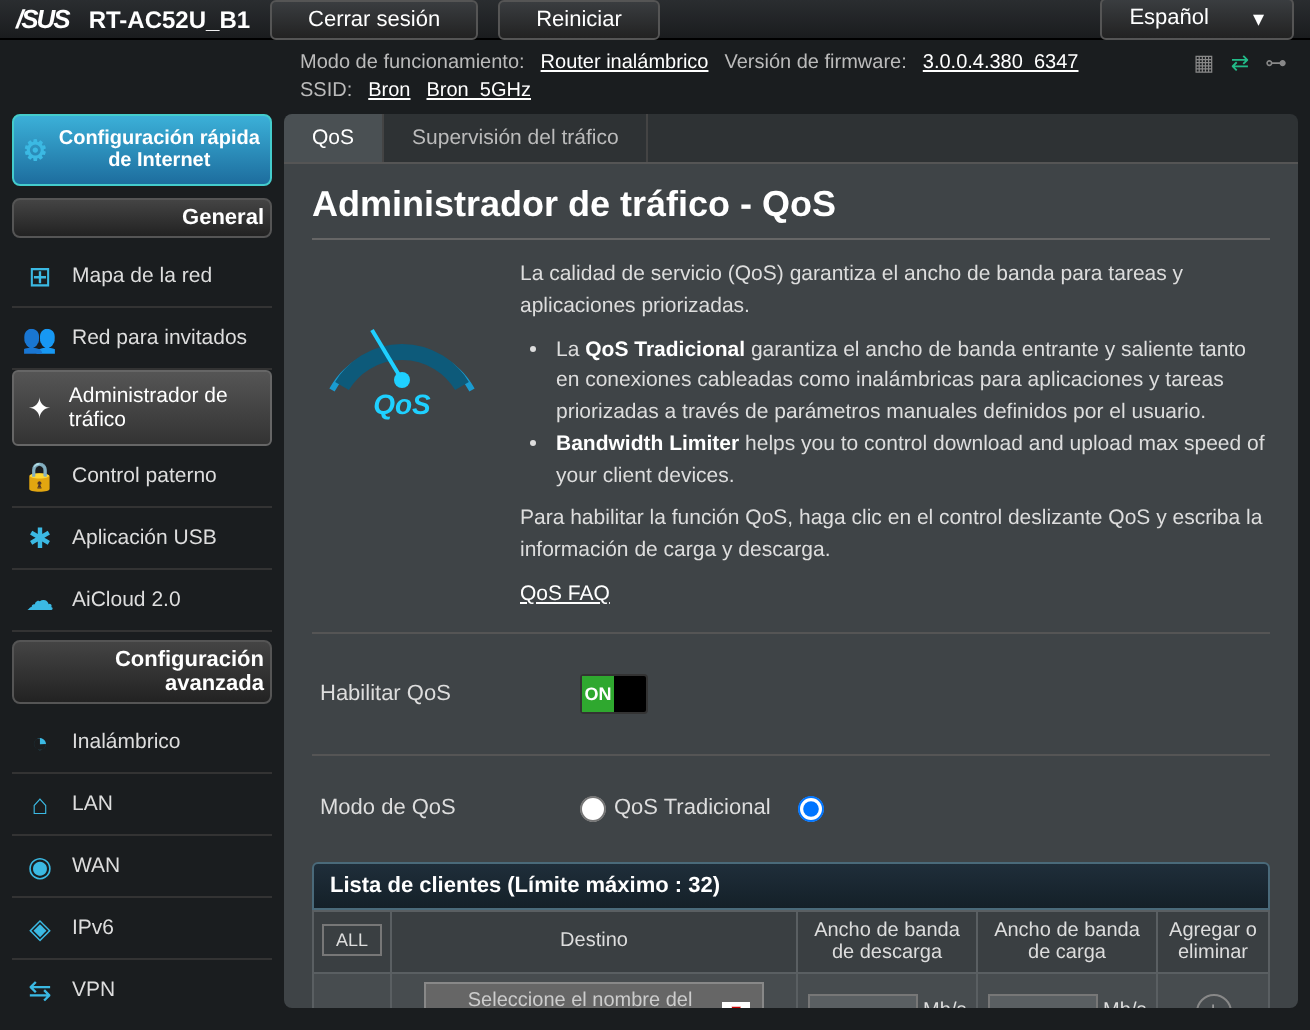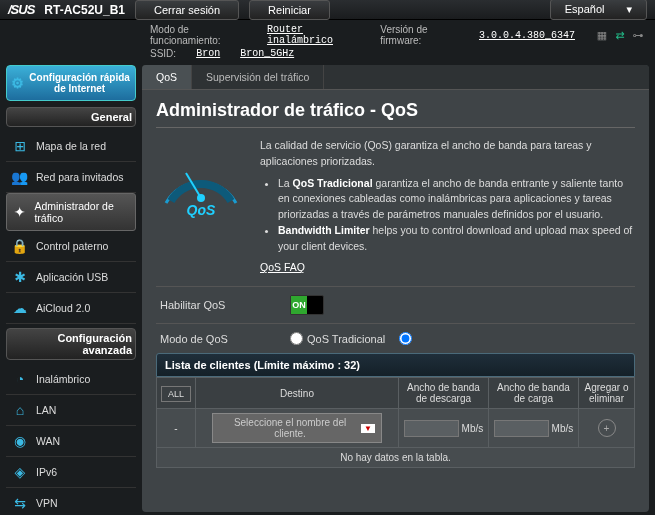--- a/index.html
+++ b/index.html
@@ -2,42 +2,42 @@
 <html><head>
 <meta charset="utf-8">
 <style>
 * { margin: 0; padding: 0; box-sizing: border-box; font-family: Arial, sans-serif; }
 body { background: #1a1d1f; color: #ccc; font-size: 11px; width: 655px; height: 515px; overflow: hidden; }
 .topbar { height: 20px; background: linear-gradient(#2a2d30,#1a1c1e); border-bottom: 1px solid #000; display: flex; align-items: center; padding: 0 8px; gap: 10px; }
 .logo { color: #fff; font-weight: 900; font-style: italic; font-size: 13px; letter-spacing: -1px; }
 .model { color: #fff; font-weight: bold; font-size: 12px; }
 .btn-top { background: linear-gradient(#3a3d40,#222); border: 1px solid #555; color: #fff; padding: 3px 18px; font-size: 11px; border-radius: 3px; cursor: pointer; }
 .lang { margin-left: auto; background: linear-gradient(#3a3d40,#222); border: 1px solid #555; color: #fff; padding: 3px 14px; font-size: 11px; border-radius: 3px; cursor: pointer; display:flex; align-items:flex-start; gap:22px;}
-.info { padding: 4px 10px 2px 150px; font-size: 10px; color: #bbb; display:flex; align-items:center; gap:20px;}
-.info a { color: #fff; text-decoration: underline; font-family: Liberation Mono, monospace; }
+.info { padding: 4px 10px 2px 150px; font-size: 10px; color: #bbb; display:flex; align-items:center; gap:8px;}
+.info a { color: #fff; text-decoration: underline; }
 .info .icons { margin-left:auto; display:flex; gap:4px; align-items:center;}
 .container { display: flex; height: calc(100% - 60px); }
 .sidebar { width: 142px; padding: 4px 6px; overflow:hidden;}
 .quick { background: linear-gradient(#3bb0d8,#1d6d9e); border: 1px solid #4cc; border-radius: 4px; padding: 6px 4px; color: #fff; text-align: center; font-size: 10px; font-weight: bold; display:flex; align-items:center; gap:4px; margin-bottom:6px; cursor:pointer;}
 .section-hdr { background: linear-gradient(#444,#222); border: 1px solid #555; border-radius: 4px; padding: 3px; text-align: right; color: #fff; font-size: 11px; font-weight:bold; margin: 4px 0; }
 .nav-item { display: flex; align-items: center; gap: 6px; padding: 6px 4px; color: #ddd; border-bottom: 1px solid #333; cursor: pointer; font-size: 10.5px;}
 .nav-item.active { background: linear-gradient(#555,#333); border:1px solid #666; border-radius:3px; color:#fff;}
 .nav-icon { width: 20px; height: 18px; display: flex; align-items: center; justify-content: center; font-size: 14px; color: #3bb9e3; }
 .main { flex: 1; background: #3f4447; margin: 4px 6px 4px 0; border-radius: 4px; overflow-y:auto; padding: 0; }
 .tabs { display: flex; background: #2e3234; border-bottom: 1px solid #555;}
 .tab { padding: 6px 14px; font-size: 10.5px; color: #bbb; cursor: pointer; border-right:1px solid #444;}
 .tab.active { background: #4a5053; color: #fff; }
 .content { padding: 10px 14px; }
 .page-title { color: #fff; font-size: 18px; font-weight: bold; margin-bottom: 10px; border-bottom:1px solid #666; padding-bottom:6px;}
 .intro { display: flex; gap: 14px; font-size: 10.5px; color: #ddd; line-height: 1.5; margin-bottom:10px;}
 .gauge { width: 90px; height: 90px; flex-shrink:0; display:flex; align-items:center; justify-content:center;}
 .intro ul { margin: 6px 0 6px 18px; }
 .intro b { color: #fff; }
 .faq { text-decoration: underline; color:#fff; cursor:pointer;}
-.setting-row { display: flex; align-items: center; border-top: 1px solid #555; padding: 8px 4px; font-size: 11px;}
+.setting-row { display: flex; align-items: center; border-top: 1px solid #555; padding: 20px 4px; font-size: 11px;}
 .setting-row .lbl { width: 130px; color:#ddd;}
 .toggle { width: 34px; height: 20px; background: #000; border-radius: 2px; display: flex; cursor:pointer; border:1px solid #333;}
 .toggle .on { background: #2fa82f; color: #fff; width: 50%; display:flex;align-items:center;justify-content:center; font-size:9px; font-weight:bold;}
 .toggle .off { width:50%;}
 .radios { display:flex; gap:14px; align-items:center; color:#ddd;}
 .radios label{display:flex;align-items:center;gap:4px;cursor:pointer;}
 .panel-title { background: linear-gradient(#1f2e3a,#142028); color: #fff; padding: 5px 8px; font-size: 11px; font-weight:bold; border:1px solid #4a6a7a; border-radius:3px 3px 0 0; margin-top:0;}
 table.client { width: 100%; border-collapse: collapse; background:#474c4f;}
 table.client th, table.client td { border: 1px solid #5a5f62; padding: 4px; font-size: 10px; text-align: center; color:#ddd;}
 table.client th { background:#3a3f42; font-weight:normal;}
@@ -152,20 +152,21 @@
               <circle cx="45" cy="55" r="4" fill="#1fd0ff"></circle>
               <text x="45" y="72" fill="#1fd0ff" font-size="14" font-style="italic" font-weight="bold" text-anchor="middle">QoS</text>
             </svg>
         </div>
         <div>
           <p>La calidad de servicio (QoS) garantiza el ancho de banda para tareas y aplicaciones priorizadas.</p>
           <ul>
             <li><span>La </span><b>QoS Tradicional</b><span> garantiza el ancho de banda entrante y saliente tanto en conexiones cableadas como inalámbricas para aplicaciones y tareas priorizadas a través de parámetros manuales definidos por el usuario.</span></li>
             <li><b>Bandwidth Limiter</b><span> helps you to control download and upload max speed of your client devices.</span></li>
           </ul>
+          <p>Para habilitar la función QoS, haga clic en el control deslizante QoS y escriba la información de carga y descarga.</p>
           <p style="margin-top:6px"><span class="faq">QoS FAQ</span></p>
         </div>
       </div>
 
       <div class="setting-row">
         <div class="lbl">Habilitar QoS</div>
         <div class="toggle">
           <div class="on">ON</div>
             <div class="off"></div>
         </div>

